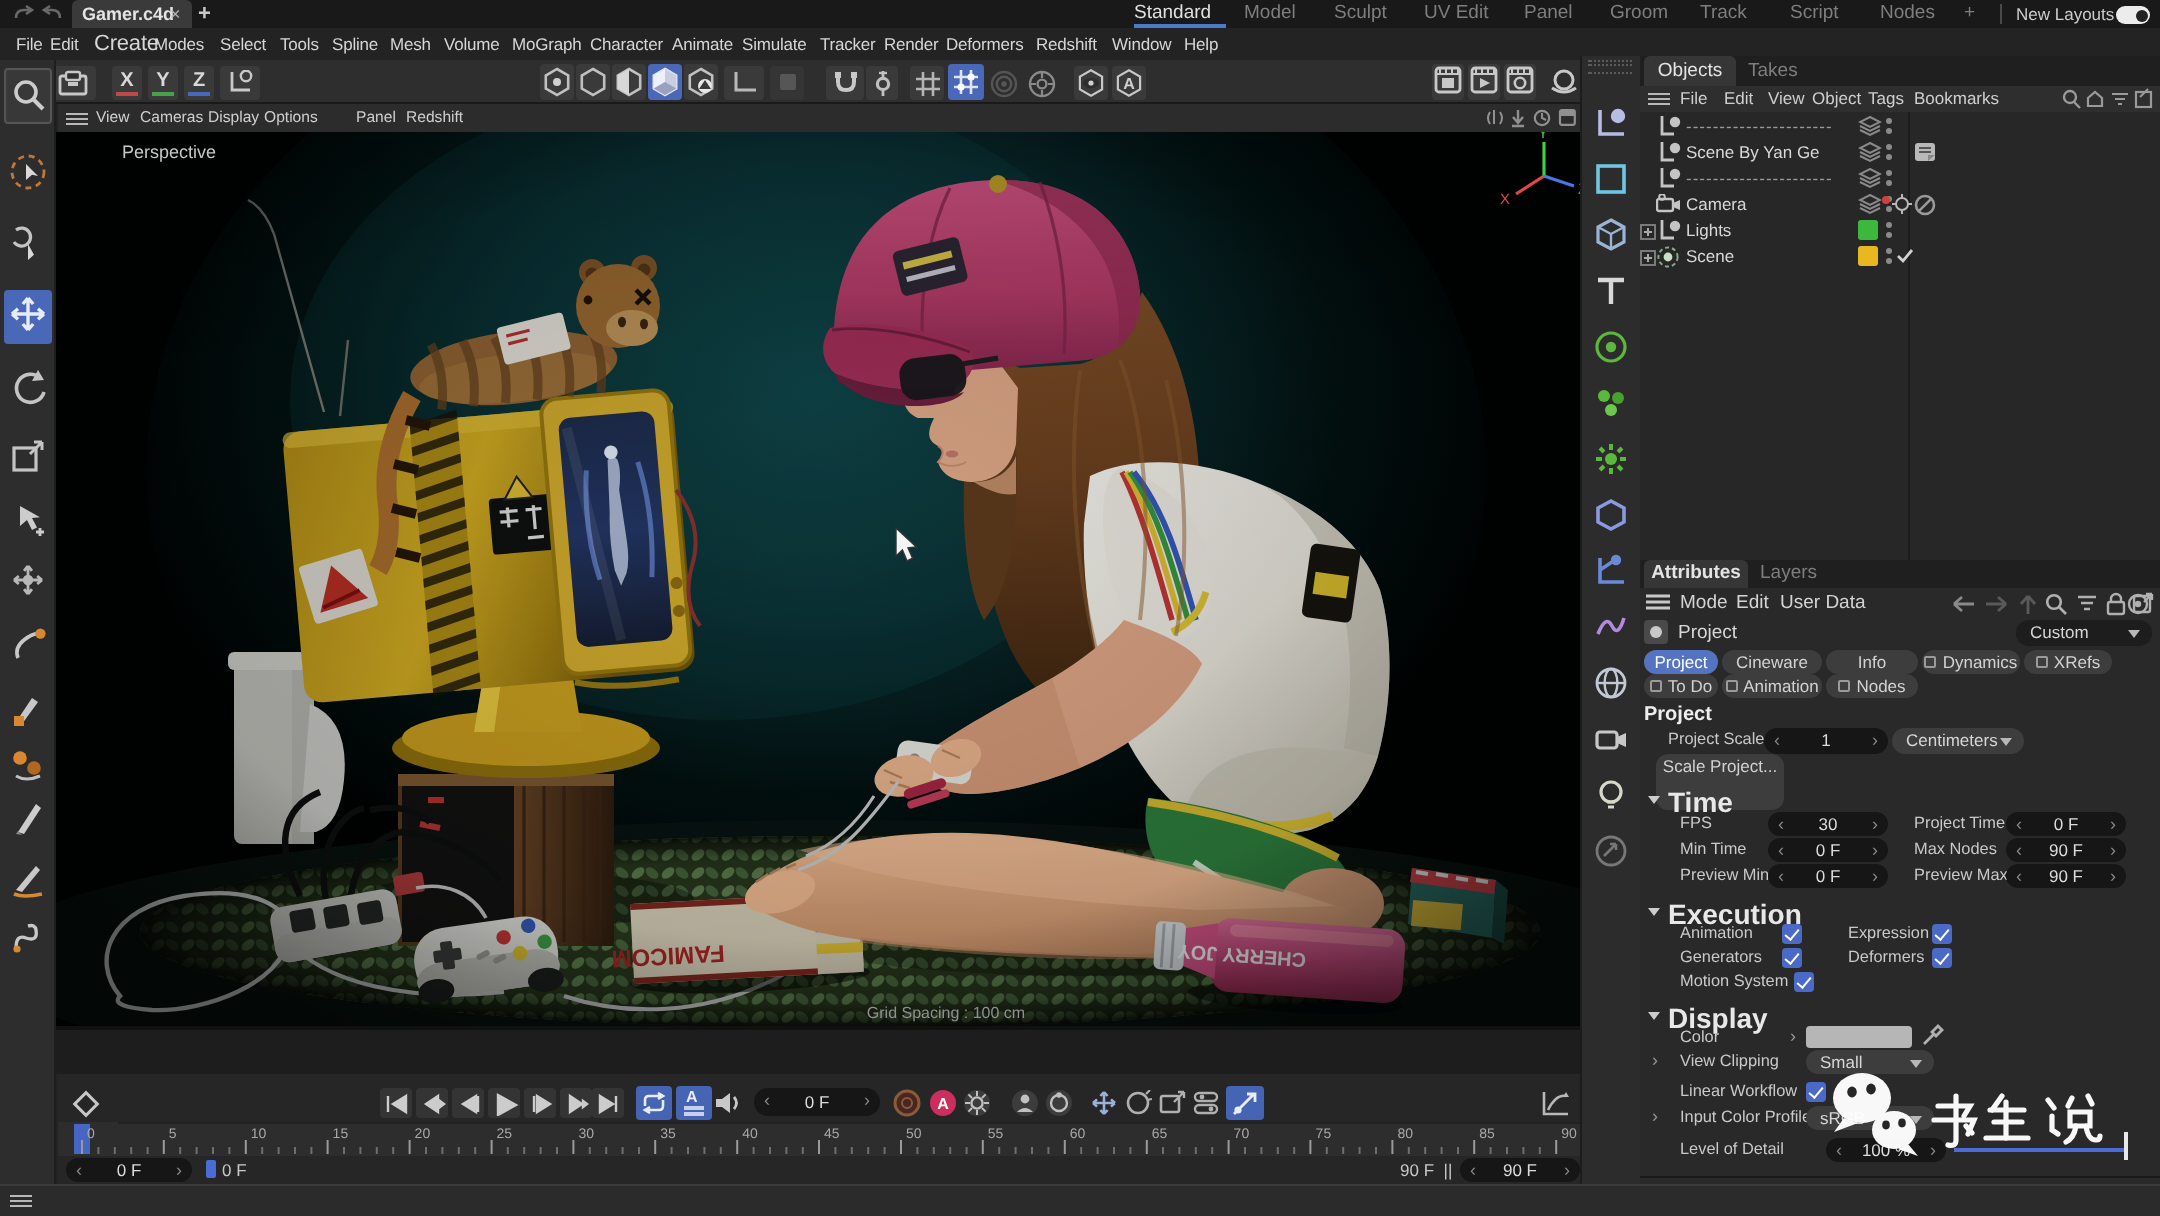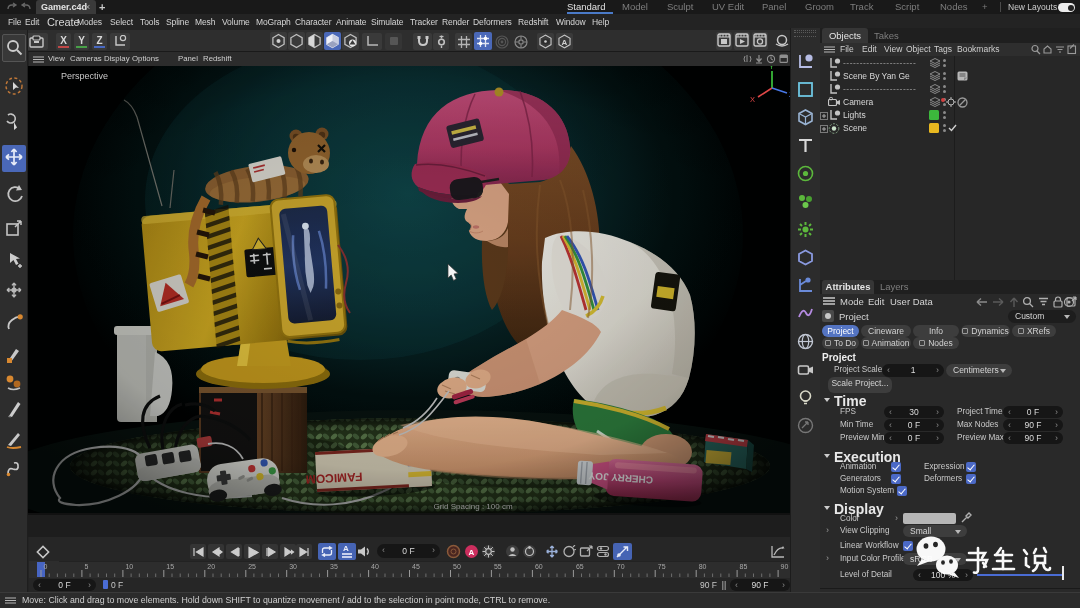--- a/index.html
+++ b/index.html
@@ -754,21 +754,21 @@
     <div class="chip" style="left:913px;top:325px;width:46px;height:12px;border-radius:6px;">Info</div>
     <div class="chip" style="left:961px;top:325px;width:49px;height:12px;border-radius:6px;"><span style="display:inline-block;width:6px;height:6px;border:1px solid #9a9a9a;border-radius:1px;margin-right:3px;vertical-align:0px;"></span>Dynamics</div>
     <div class="chip" style="left:1012px;top:325px;width:44px;height:12px;border-radius:6px;"><span style="display:inline-block;width:6px;height:6px;border:1px solid #9a9a9a;border-radius:1px;margin-right:3px;vertical-align:0px;"></span>XRefs</div>
     <div class="chip" style="left:822px;top:337px;width:37px;height:12px;border-radius:6px;"><span style="display:inline-block;width:6px;height:6px;border:1px solid #9a9a9a;border-radius:1px;margin-right:3px;vertical-align:0px;"></span>To Do</div>
     <div class="chip" style="left:861px;top:337px;width:50px;height:12px;border-radius:6px;"><span style="display:inline-block;width:6px;height:6px;border:1px solid #9a9a9a;border-radius:1px;margin-right:3px;vertical-align:0px;"></span>Animation</div>
     <div class="chip" style="left:913px;top:337px;width:46px;height:12px;border-radius:6px;"><span style="display:inline-block;width:6px;height:6px;border:1px solid #9a9a9a;border-radius:1px;margin-right:3px;vertical-align:0px;"></span>Nodes</div>
     <div class="t" style="left:822px;top:352px;color:#eeeeee;font-size:10px;font-weight:bold;">Project</div>
     <div class="lbl" style="left:834px;top:364px;">Project Scale</div>
     <div class="field" style="left:882px;top:364px;width:62px;height:13px;line-height:13px;"><span class="lt">‹</span><span class="v">1</span><span class="gt">›</span></div>
     <div class="drop" style="left:946px;top:364px;width:66px;height:13px;">Centimeters</div>
-    <div class="chip" style="left:828px;top:377px;width:64px;height:16px;border-radius:6px;">Scale Project...</div>
+    <div class="chip" style="left:828px;top:377px;width:64px;height:28px;border-radius:6px;">Scale Project...</div>
     <div class="hdr" style="left:824px;top:393px;">Time</div>
     <div class="lbl" style="left:840px;top:406px;">FPS</div>
     <div class="field" style="left:884px;top:406px;width:60px;height:12px;line-height:12px;"><span class="lt">‹</span><span class="v">30</span><span class="gt">›</span></div>
     <div class="lbl" style="left:957px;top:406px;">Project Time</div>
     <div class="field" style="left:1003px;top:406px;width:60px;height:12px;line-height:12px;"><span class="lt">‹</span><span class="v">0 F</span><span class="gt">›</span></div>
     <div class="lbl" style="left:840px;top:419px;">Min Time</div>
     <div class="field" style="left:884px;top:419px;width:60px;height:12px;line-height:12px;"><span class="lt">‹</span><span class="v">0 F</span><span class="gt">›</span></div>
     <div class="lbl" style="left:957px;top:419px;">Max Nodes</div>
     <div class="field" style="left:1003px;top:419px;width:60px;height:12px;line-height:12px;"><span class="lt">‹</span><span class="v">90 F</span><span class="gt">›</span></div>
     <div class="lbl" style="left:840px;top:432px;">Preview Min</div>
@@ -1032,21 +1032,20 @@
     </svg>
     <div class="field" style="left:33px;top:579px;width:63px;height:12px;line-height:12px;border-radius:7px;"><span class="lt">‹</span><span class="v">0 F</span><span class="gt">›</span></div>
     <div class="abs" style="left:103px;top:580px;width:5px;height:9px;background:#4a6cd4;border-radius:1px;"></div>
     <div class="t" style="left:111px;top:579px;color:#c8c8c8;font-size:8.5px;line-height:12px;">0 F</div>
     <div class="t" style="left:700px;top:579px;color:#c8c8c8;font-size:8.5px;line-height:12px;">90 F&nbsp;&nbsp;||</div>
     <div class="field" style="left:730px;top:579px;width:60px;height:12px;line-height:12px;border-radius:7px;"><span class="lt">‹</span><span class="v">90 F</span><span class="gt">›</span></div>
     <div class="abs" style="left:0;top:592px;width:1080px;height:16px;background:#2b2b2b;border-top:1px solid #3a3a3a;"></div>
     <svg class="abs" style="left:5px;top:597px" width="11" height="7" viewBox="0 0 11 7">
       <path d="M0,1 H11 M0,3.5 H11 M0,6 H11" stroke="#b8b8b8" stroke-width="1.1"></path>
     </svg>
-    <div class="t" style="left:22px;top:594px;color:#cfcfcf;font-size:8.8px;line-height:13px;">Move: Click and drag to move elements. Hold down SHIFT to quantize movement / add to the selection in point mode, CTRL to remove.</div>
     <svg class="abs" style="left:908px;top:530px" width="160" height="56" viewBox="0 0 160 56">
       <g opacity="0.97">
         <ellipse cx="23" cy="19" rx="14.5" ry="12.5" fill="#ffffff"></ellipse>
         <path d="M14,29 L9,36 L21,31.5 Z" fill="#ffffff"></path>
         <ellipse cx="18" cy="16" rx="2.4" ry="2.7" fill="#262626"></ellipse>
         <ellipse cx="27.5" cy="14.5" rx="2.4" ry="2.7" fill="#262626"></ellipse>
         <ellipse cx="39" cy="35" rx="11" ry="9.5" fill="#ffffff"></ellipse>
         <path d="M46,42 L51,48 L41,44.5 Z" fill="#ffffff"></path>
         <ellipse cx="35" cy="32.5" rx="1.9" ry="2.2" fill="#262626"></ellipse>
         <ellipse cx="43" cy="31.5" rx="1.9" ry="2.2" fill="#262626"></ellipse>

